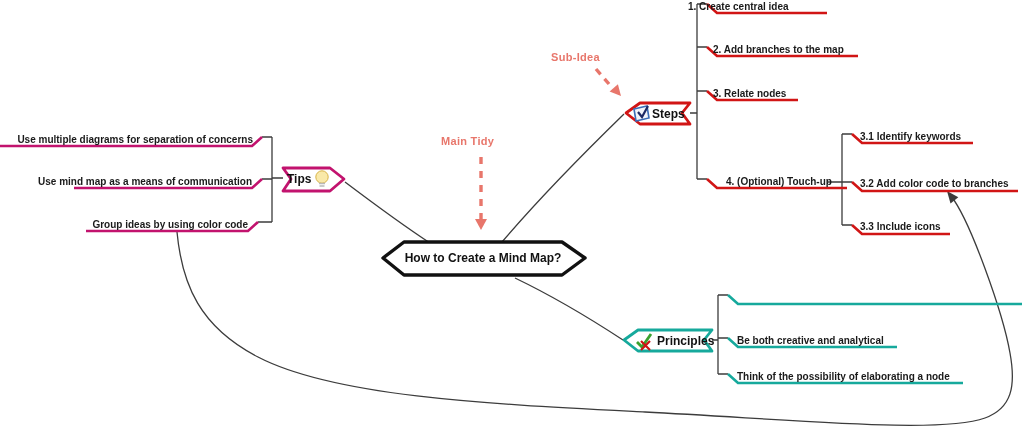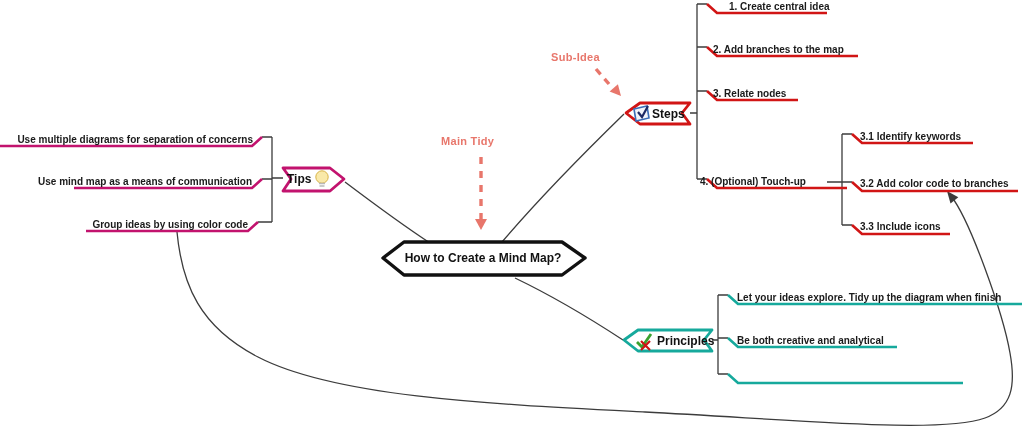--- a/index.html
+++ b/index.html
@@ -83,25 +83,25 @@
   <div class="central">How to Create a Mind Map?</div>
 
   <div class="node-label" style="left:287px;top:172px">Tips</div>
   <div class="node-label" style="left:652px;top:107px">Steps</div>
   <div class="node-label" style="left:657px;top:334px">Principles</div>
 
   <div class="leaf" style="right:771px;top:133px">Use multiple diagrams for separation of concerns</div>
   <div class="leaf" style="right:772px;top:175px">Use mind map as a means of communication</div>
   <div class="leaf" style="right:776px;top:218px">Group ideas by using color code</div>
 
-  <div class="leaf" style="left:729px;top:0px">1. Create central idea</div>
+  <div class="leaf" style="left:688px;top:0px">1. Create central idea</div>
   <div class="leaf" style="left:713px;top:43px">2. Add branches to the map</div>
   <div class="leaf" style="left:713px;top:87px">3. Relate nodes</div>
-  <div class="leaf" style="left:700px;top:175px">4. (Optional) Touch-up</div>
+  <div class="leaf" style="left:726px;top:175px">4. (Optional) Touch-up</div>
 
   <div class="leaf" style="left:860px;top:130px">3.1 Identify keywords</div>
   <div class="leaf" style="left:860px;top:177px">3.2 Add color code to branches</div>
   <div class="leaf" style="left:860px;top:220px">3.3 Include icons</div>
 
-  <div class="leaf" style="left:737px;top:291px">Let your ideas explore. Tidy up the diagram when finish</div>
   <div class="leaf" style="left:737px;top:334px">Be both creative and analytical</div>
+  <div class="leaf" style="left:737px;top:370px">Think of the possibility of elaborating a node</div>
 
 </div>
 
 </body></html>

